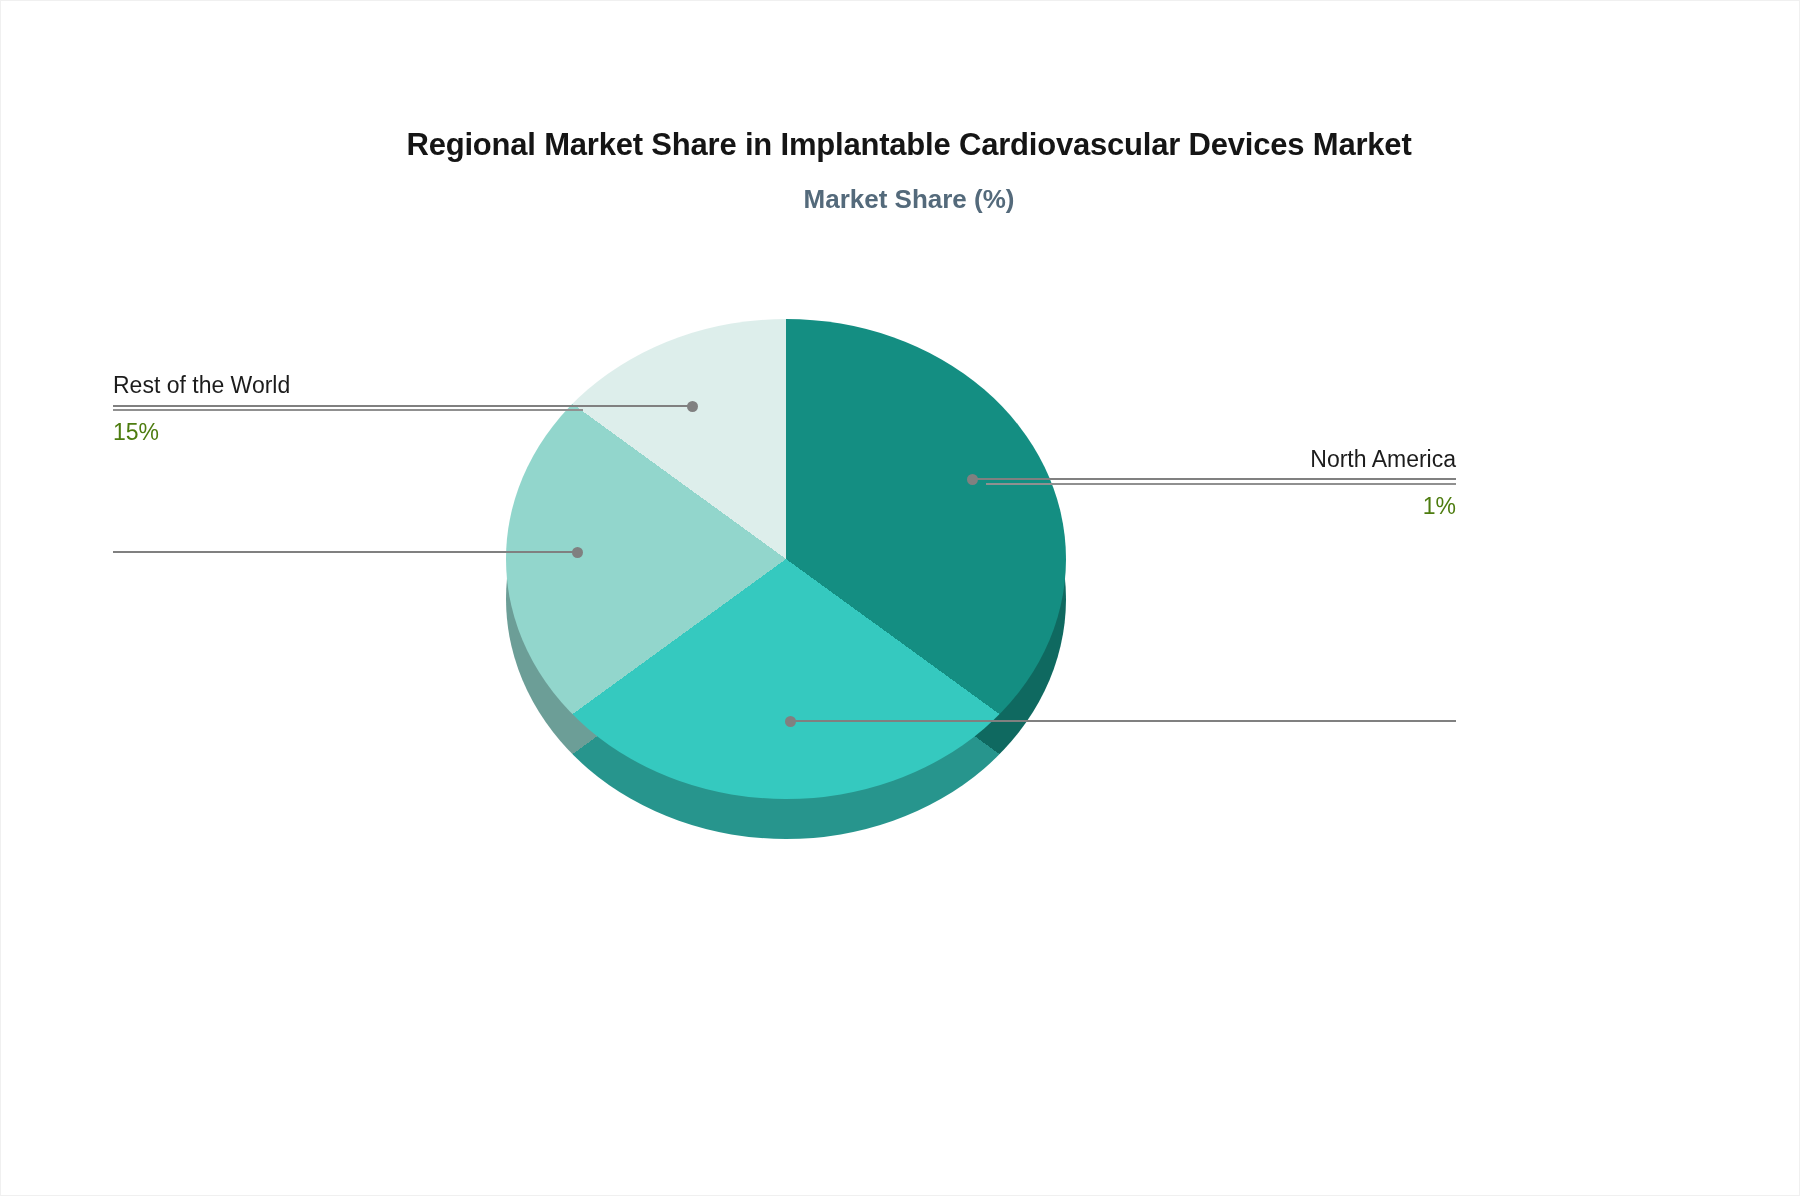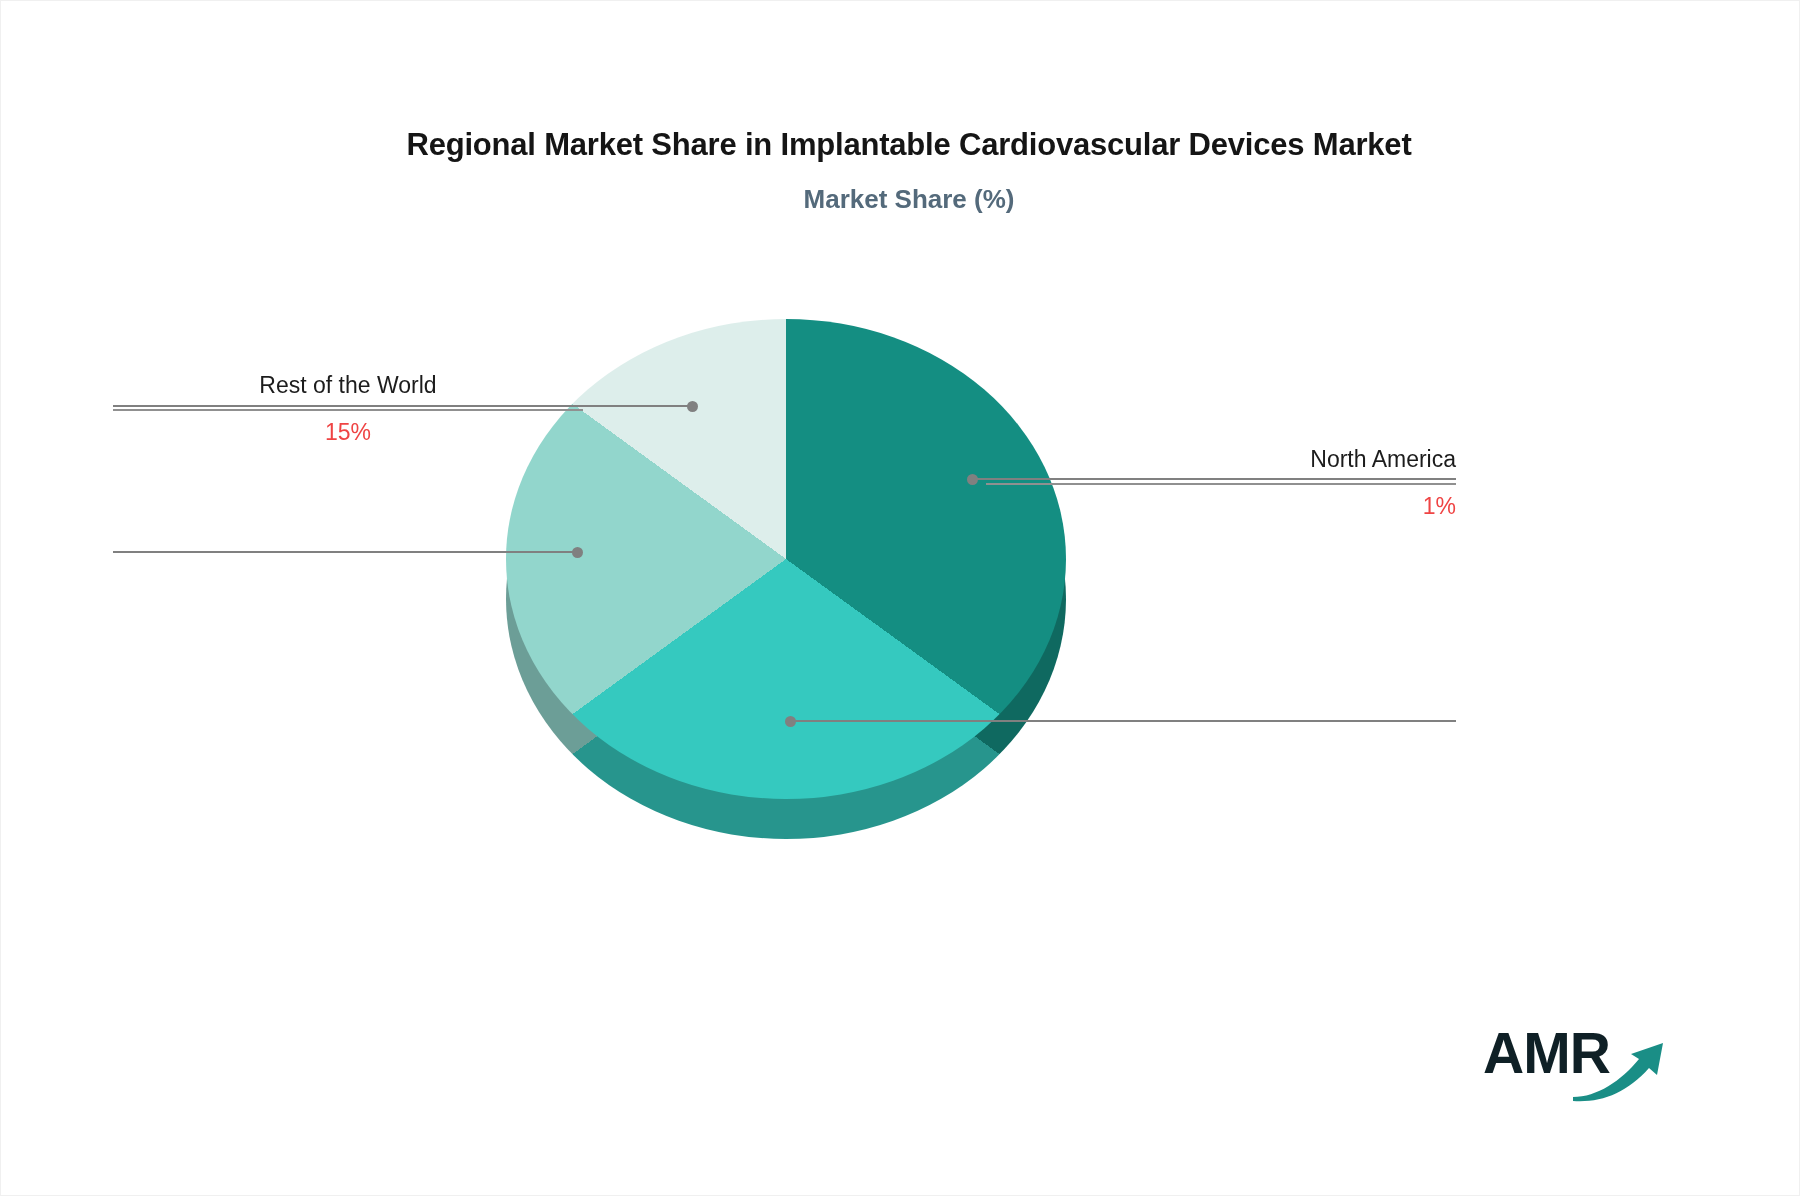--- a/index.html
+++ b/index.html
@@ -111,24 +111,24 @@
     line-height: 1.25;
     white-space: nowrap;
   }
   .callout .rule {
     height: 2px;
     background: #909090;
     margin: 9px 0 7px 0;
   }
   .callout .pct {
     font-size: 23px;
-    color: #ef4444;
+    color: #4d7c0f;
     line-height: 1.25;
   }
-  .callout.left { text-align: center; }
+  .callout.left { text-align: left; }
   .callout.right { text-align: right; }
 
   
   .amr-logo {
     position: absolute;
     left: 1482px;
     top: 1018px;
     width: 180px;
     height: 86px;
   }
@@ -184,20 +184,14 @@
   </div>
 
 
   <div class="callout right" style="left:985px; top:444px;">
     <div class="name">North America</div>
     <div class="rule"></div>
     <div class="pct">1%</div>
   </div>
 
 
-  <div class="amr-logo">
-    <div class="amr-text">AMR</div>
-    <svg class="amr-arrow" viewBox="0 0 96 66">
-      <path d="M2 60 C 26 60, 50 44, 68 22 L 60 17 L 92 6 L 86 38 L 78 31 C 56 56, 30 66, 2 64 Z" fill="#1a8e86"></path>
-    </svg>
-  </div>
 
 </div>
 
 </body></html>

